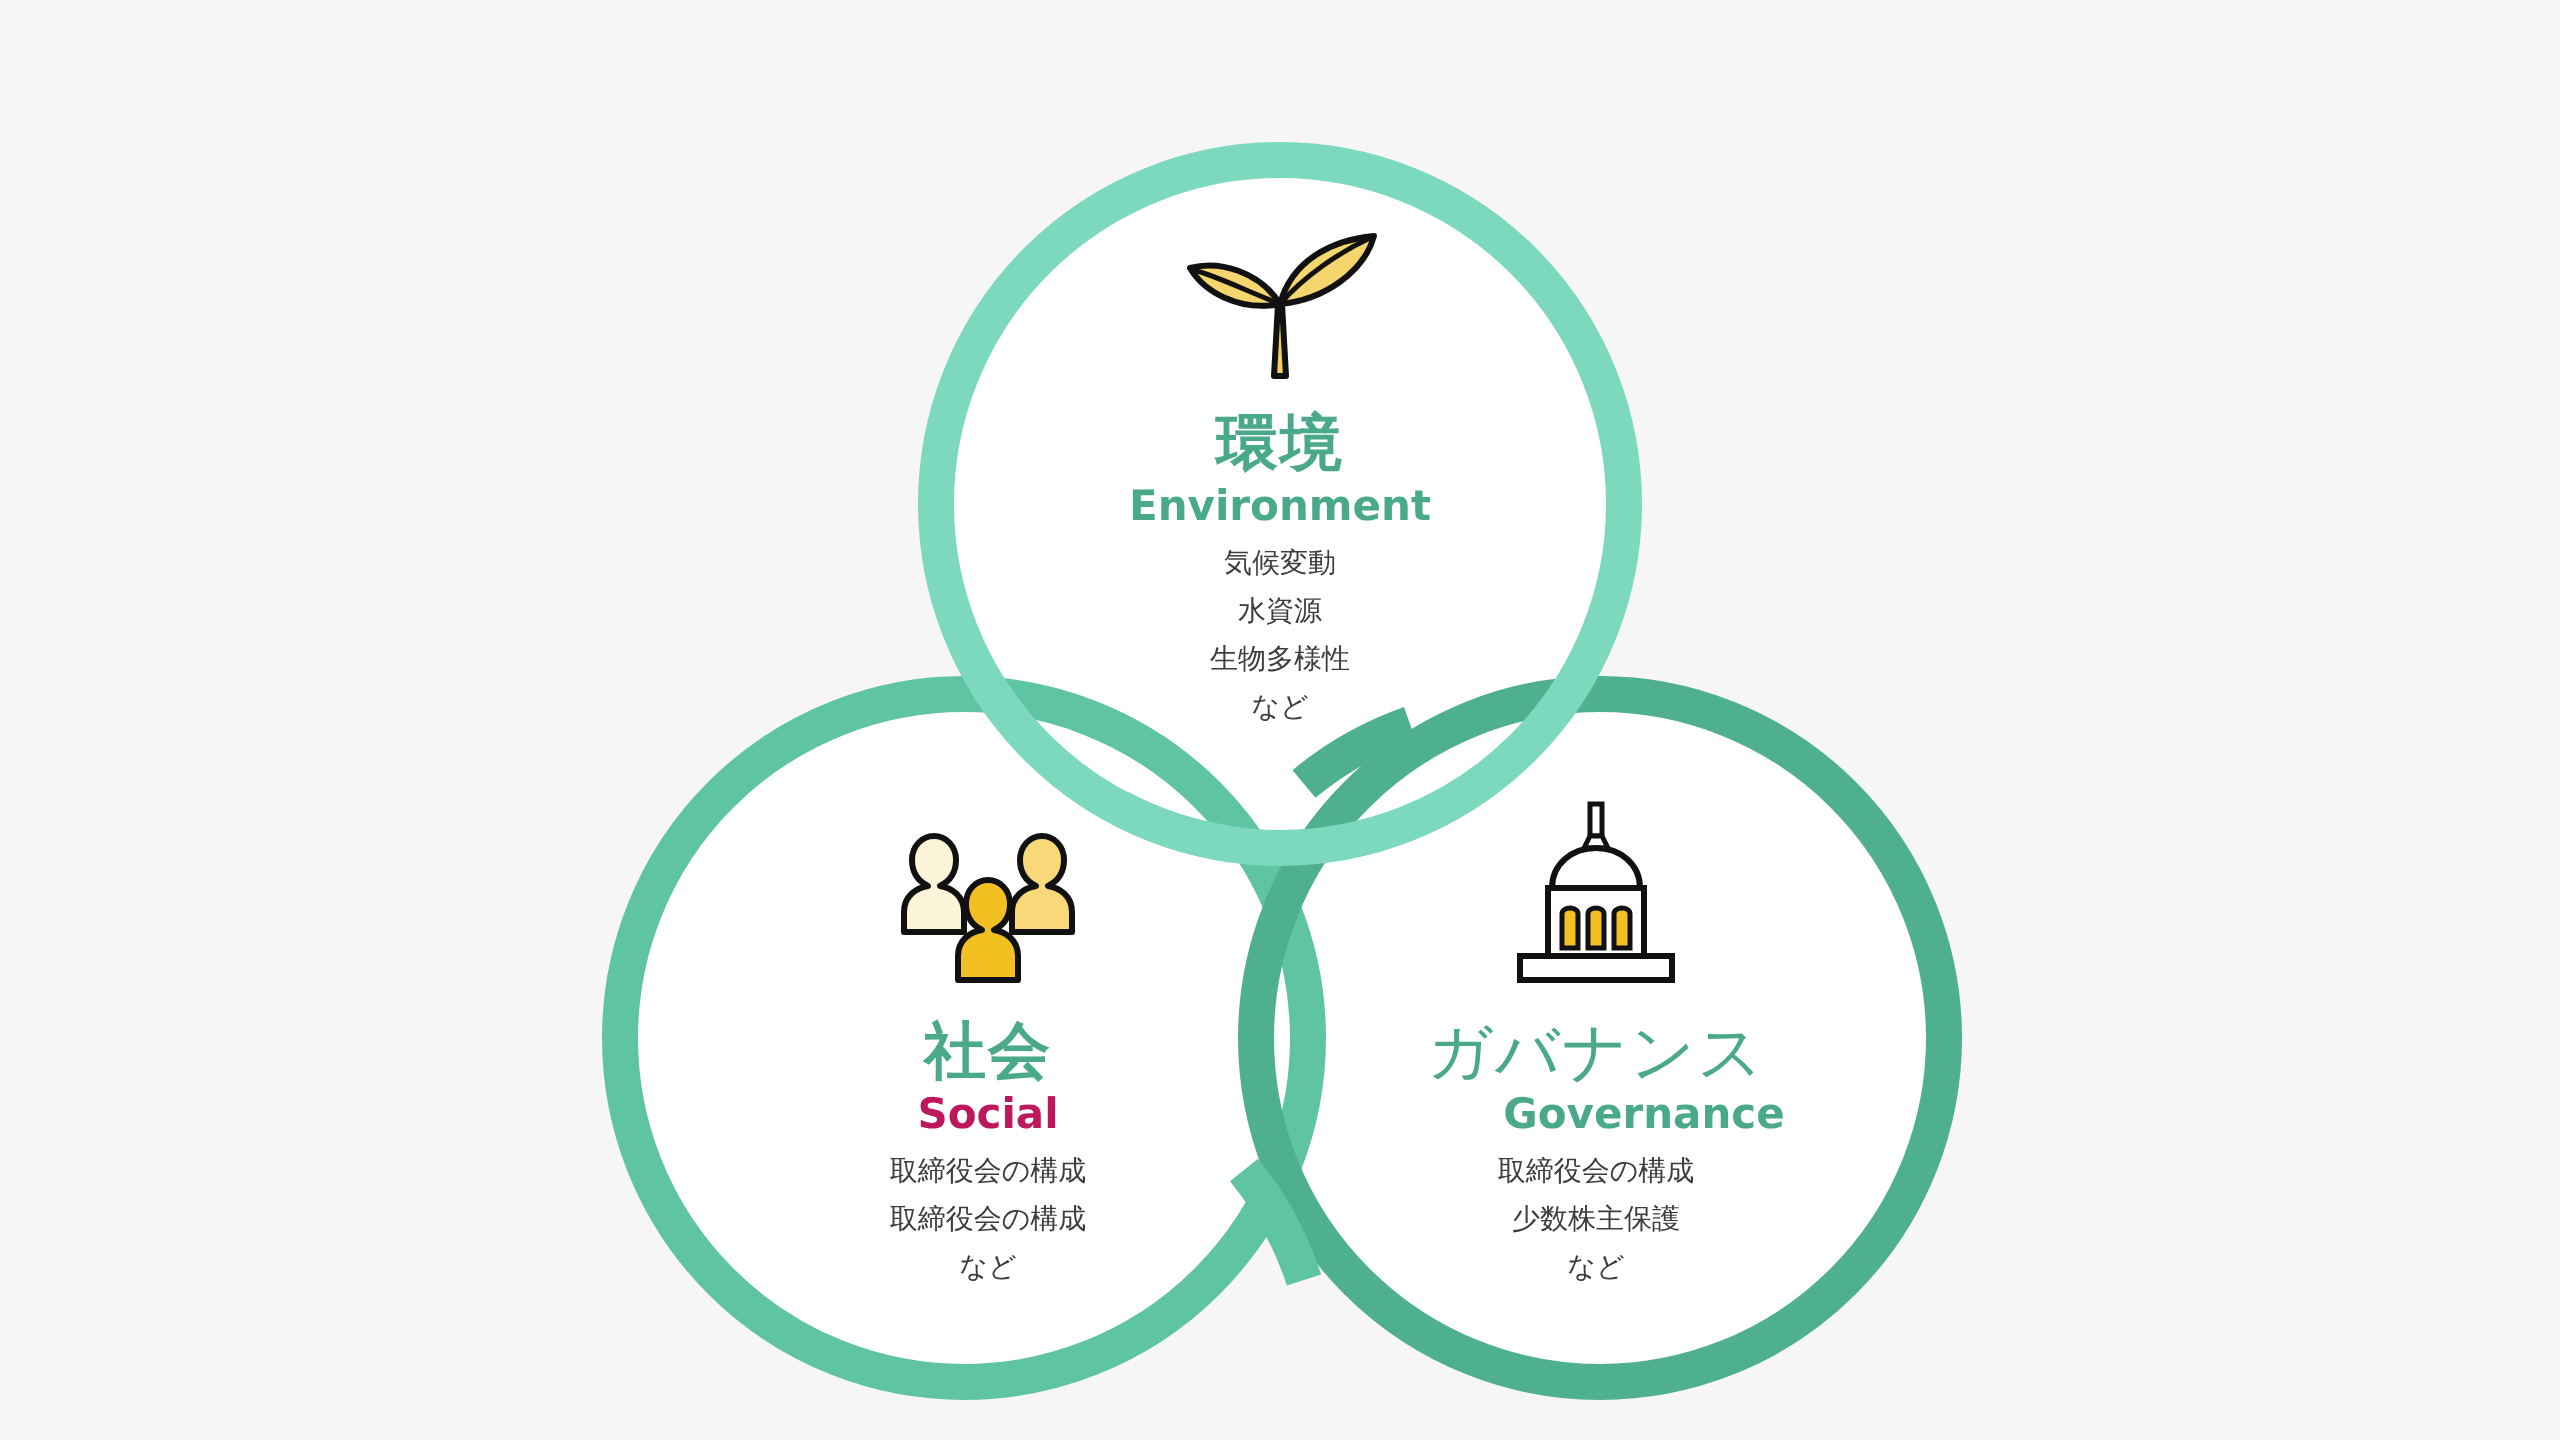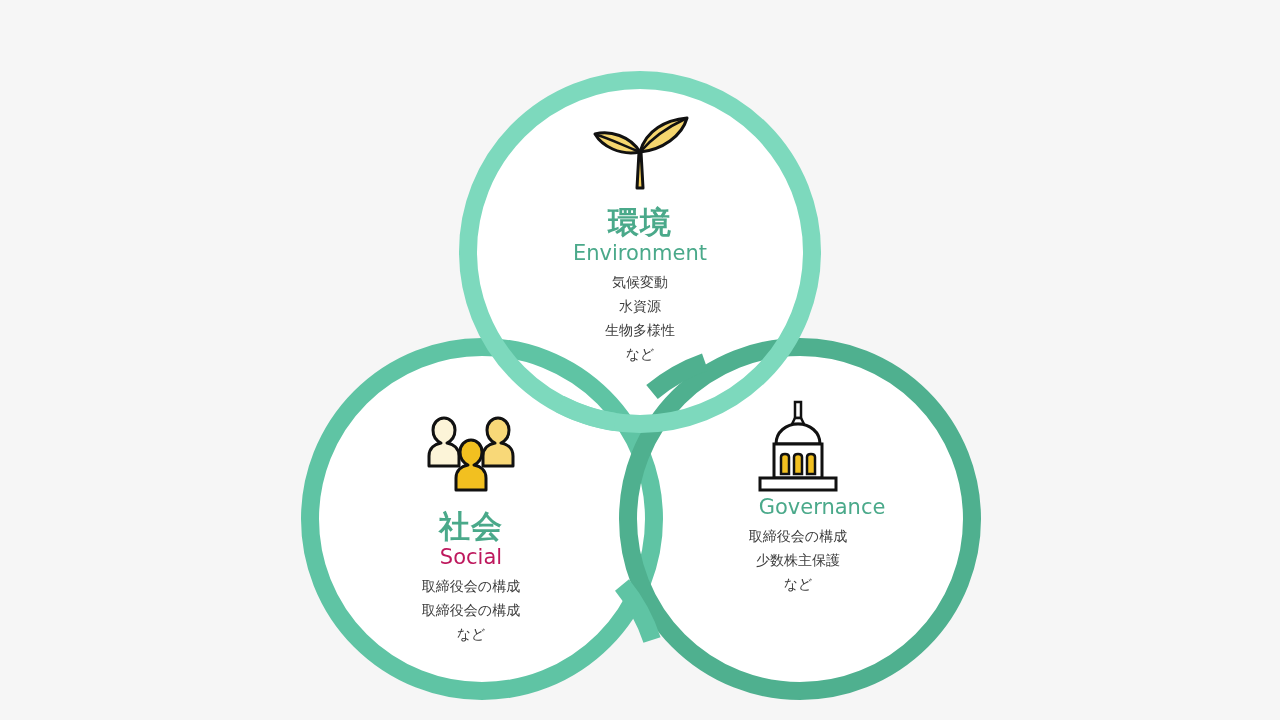--- a/index.html
+++ b/index.html
@@ -17,21 +17,21 @@
     text-align: center;
     display: flex; flex-direction: column; align-items: center;
   }
   .icon-wrap { height: 84px; display: flex; align-items: flex-end; justify-content: center; }
   .title-jp {
     font-size: 31px; font-weight: bold; line-height: 36px;
     margin-top: 14px;
     letter-spacing: 1px;
   }
   .title-en {
-    font-size: 21px; line-height: 26px; font-weight: normal;
+    font-size: 21px; line-height: 26px; font-weight: bold;
     margin-top: 0px;
   }
   .items { margin-top: 4px; }
   .item {
     font-size: 14px; line-height: 24px; color: #3d3d3d;
   }
 </style>
 </head>
 <body>
 
@@ -72,21 +72,21 @@
     <div class="title-jp" style="color:#4aa98a; margin-top:12px;">環境</div>
     <div class="title-en" style="color:#4aa98a;">Environment</div>
     <div class="items">
       <div class="item">気候変動</div>
       <div class="item">水資源</div>
       <div class="item">生物多様性</div>
       <div class="item">など</div>
     </div>
   </div>
 
-  <div class="content" style="left:321px; top:410px;">
+  <div class="content" style="left:344px; top:410px;">
     <div class="icon-wrap">
       <svg width="100" height="84" viewBox="0 0 100 84">
 
         <path d="M8 56 L8 46 C8 38 14 34 20 33 C14 30 12 25 12 20 C12 13 17 8 23 8 C29 8 34 13 34 20 C34 25 32 30 26 33 C32 34 38 38 38 46 L38 56 Z" fill="#fcf4d8" stroke="#111" stroke-width="3" stroke-linejoin="round"></path>
 
         <path d="M62 56 L62 46 C62 38 68 34 74 33 C68 30 66 25 66 20 C66 13 71 8 77 8 C83 8 88 13 88 20 C88 25 86 30 80 33 C86 34 92 38 92 46 L92 56 Z" fill="#f8d878" stroke="#111" stroke-width="3" stroke-linejoin="round"></path>
 
         <path d="M35 80 L35 68 C35 60 41 56 47 55 C41 52 39 47 39 42 C39 35 44 30 50 30 C56 30 61 35 61 42 C61 47 59 52 53 55 C59 56 65 60 65 68 L65 80 Z" fill="#f2c020" stroke="#111" stroke-width="3" stroke-linejoin="round"></path>
       </svg>
     </div>
@@ -110,20 +110,21 @@
 
         <rect x="26" y="44" width="48" height="34" fill="#fff" stroke="#111" stroke-width="3"></rect>
 
         <path d="M33 74 L33 57 C33 53 41 53 41 57 L41 74 Z" fill="#f2c020" stroke="#111" stroke-width="2.5"></path>
         <path d="M46 74 L46 57 C46 53 54 53 54 57 L54 74 Z" fill="#f2c020" stroke="#111" stroke-width="2.5"></path>
         <path d="M59 74 L59 57 C59 53 67 53 67 57 L67 74 Z" fill="#f2c020" stroke="#111" stroke-width="2.5"></path>
 
         <rect x="12" y="78" width="76" height="12" fill="#fff" stroke="#111" stroke-width="3"></rect>
       </svg>
     </div>
+    <div class="title-jp" style="color:#4aa98a; font-weight:normal; font-size:32px;">ガバナンス</div>
     <div class="title-en" style="color:#4aa98a;margin-left:48px;">Governance</div>
     <div class="items">
       <div class="item">取締役会の構成</div>
       <div class="item">少数株主保護</div>
       <div class="item">など</div>
     </div>
   </div>
 
 </div>
 

